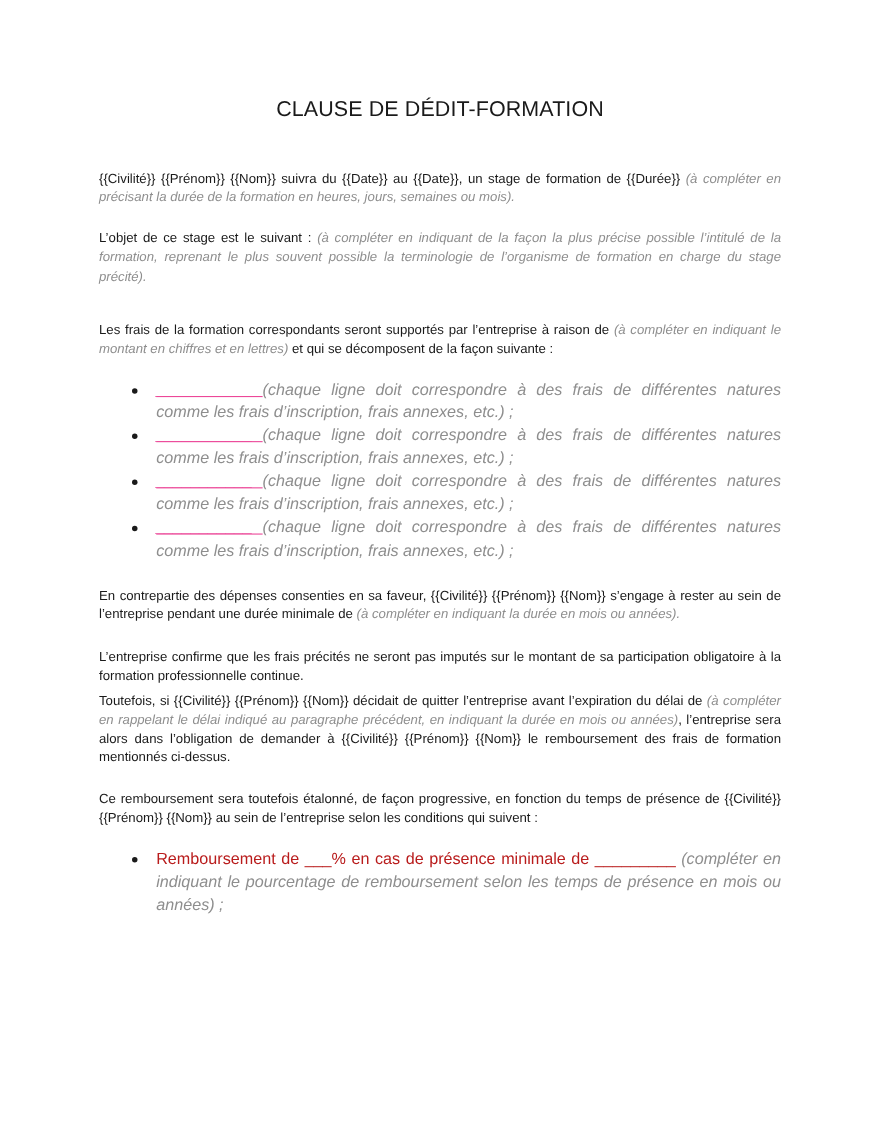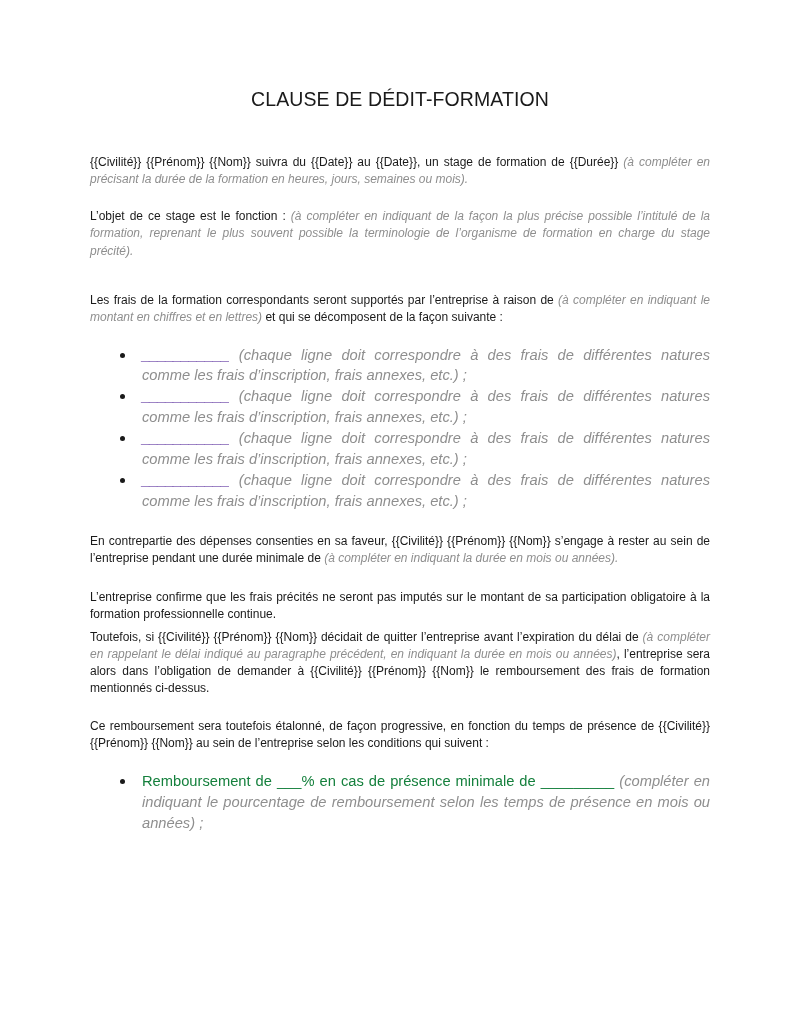--- a/index.html
+++ b/index.html
@@ -78,26 +78,27 @@
     content: "";
     position: absolute;
     left: 30px;
     top: 8px;
     width: 5px;
     height: 5px;
     border-radius: 50%;
     background: #1a1a1a;
   }
   ul.bullets li .lead-blank {
-    color: #4c1d95;
+    color: #ec4899;
     font-style: italic;
     letter-spacing: -0.2px;
+    text-decoration: underline;
   }
   .bullet-dark {
-    color: #15803d;
+    color: #b91c1c;
     font-style: normal;
   }
 
   .page-number {
     position: absolute;
     right: 90px;
     top: 948px;
     font-size: 14.7px;
     color: #1a1a1a;
     text-align: right;
@@ -110,21 +111,21 @@
 
   <div class="content">
 
     <h1 class="doc-title">CLAUSE DE DÉDIT-FORMATION</h1>
 
     <p class="para p1">
       <span>{{Civilité}} {{Prénom}} {{Nom}} suivra du {{Date}} au {{Date}}, un stage de formation de {{Durée}} </span><span class="hint">(à compléter en précisant la durée de la formation en heures, jours, semaines ou mois).</span>
     </p>
 
     <p class="para p2">
-      <span>L’objet de ce stage est le fonction :   </span><span class="hint">(à compléter en indiquant de la façon la plus précise possible l’intitulé de la formation, reprenant le plus souvent possible la terminologie de l’organisme de formation en charge du stage précité).</span>
+      <span>L’objet de ce stage est le suivant :   </span><span class="hint">(à compléter en indiquant de la façon la plus précise possible l’intitulé de la formation, reprenant le plus souvent possible la terminologie de l’organisme de formation en charge du stage précité).</span>
     </p>
 
     <p class="para p3">
       <span>Les frais de la formation correspondants seront supportés par l’entreprise à raison de </span><span class="hint">(à compléter en indiquant le montant en chiffres et en lettres)</span><span> et qui se décomposent de la façon suivante :</span>
     </p>
 
     <ul class="bullets first">
       <li>
         <span class="lead-blank">___________ </span><span class="hint">(chaque ligne doit correspondre à des frais de différentes natures comme les frais d’inscription, frais annexes, etc.) ;</span>
       </li>

